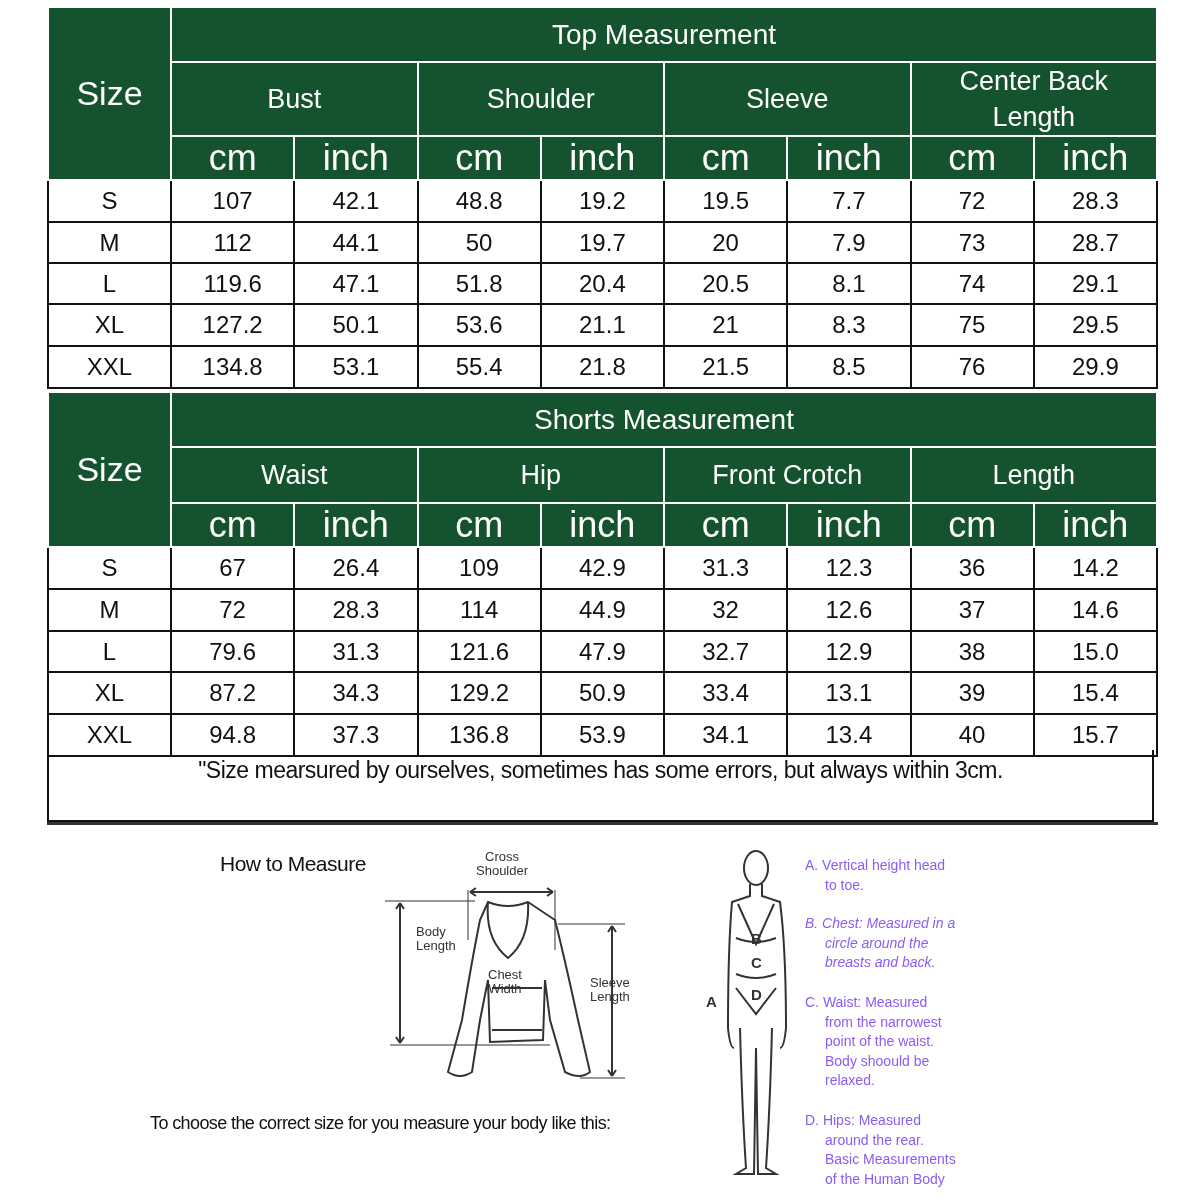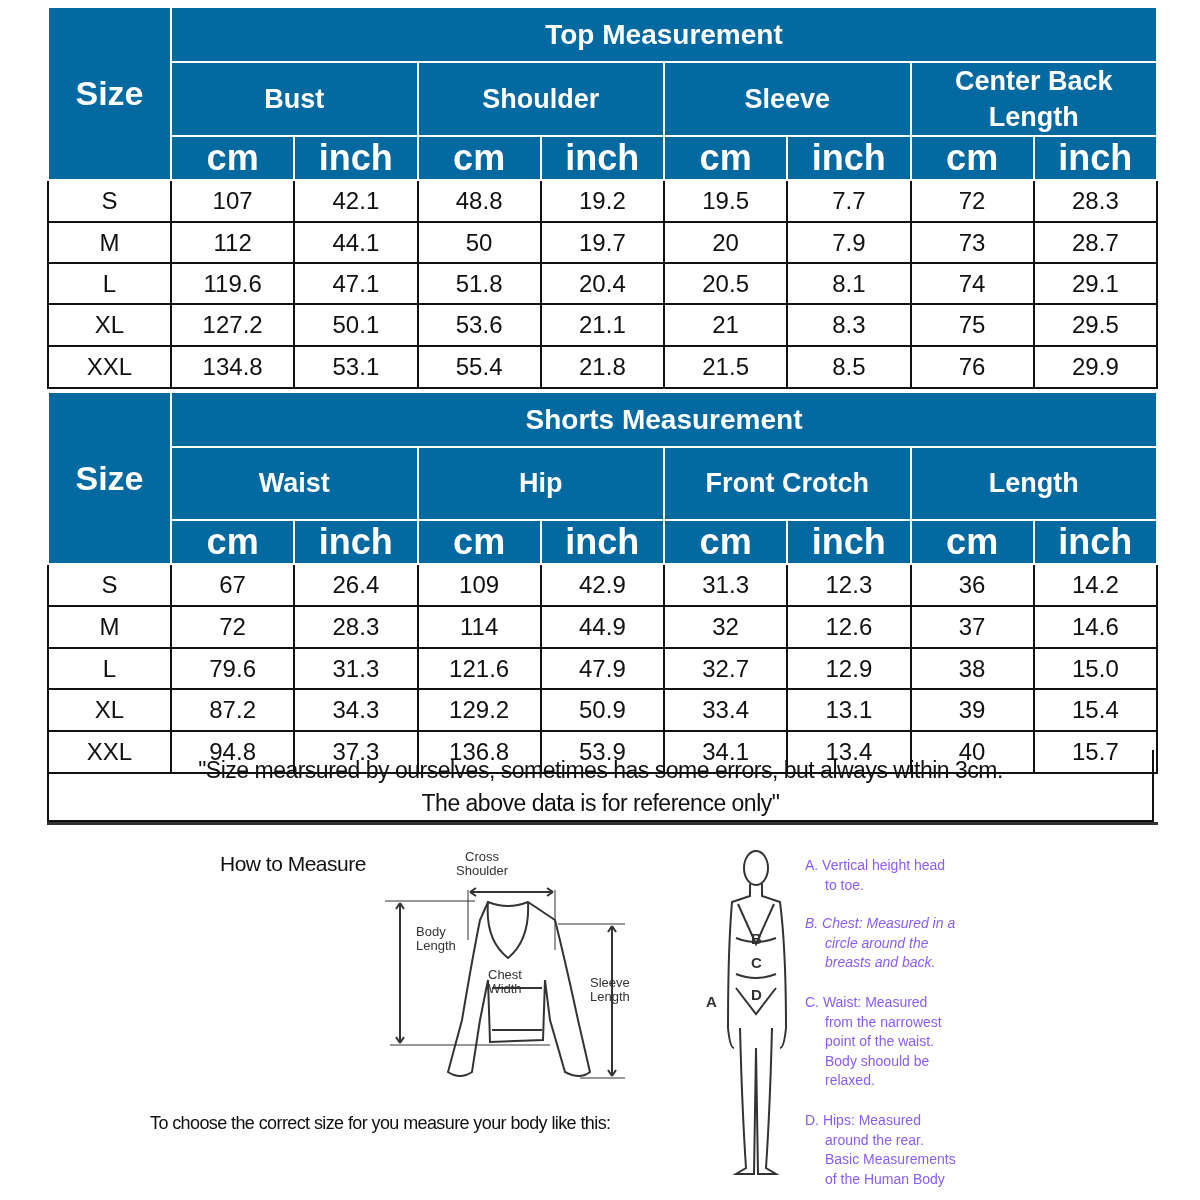--- a/index.html
+++ b/index.html
@@ -1,20 +1,20 @@
 <!DOCTYPE html>
 <html><head>
 <meta charset="utf-8">
 <style>
   html, body { margin:0; padding:0; background:#ffffff; }
   body { width:1200px; height:1200px; position:relative; overflow:hidden; font-family:"Liberation Sans", sans-serif; color:#111; }
 
   .tbl { position:absolute; left:47px; width:1111px; border-collapse:collapse; table-layout:fixed; }
   .tbl td { border:2px solid #ffffff; text-align:center; padding:0; }
-  .hd { background:#0369a1; color:#fff; font-weight:bold; font-size:27px; }
+  .hd { background:#14532d; color:#fff; font-weight:normal; font-size:27px; }
   .hd.title { font-size:28px; }
   .hd.sz { font-size:34px; }
   .hd.unit { font-size:36px; }
   .dc { background:#fff; color:#111; font-size:24px; border:2px solid #111 !important; }
 
   #top { top:6px; }
   #bottom { top:391px; }
 
   .note { position:absolute; left:47px; top:750px; width:1107px; height:72px; border:2px solid #111; border-top:none;
           text-align:center; font-size:23px; line-height:33px; padding-top:4px; box-sizing:border-box; color:#111; letter-spacing:-0.5px; }
@@ -134,21 +134,21 @@
       <col>
       <col>
       <col>
       <col>
     </colgroup>
   <tbody>
       <tr style="height:55px">
     <td class="hd sz" rowspan="3">Size</td>
     <td class="hd title" colspan="8">Shorts Measurement</td>
   </tr>
-  <tr style="height:73px">
+  <tr style="height:56px">
     <td class="hd" colspan="2">Waist</td>
     <td class="hd" colspan="2">Hip</td>
     <td class="hd" colspan="2">Front Crotch</td>
     <td class="hd" colspan="2">Length</td>
   </tr>
   <tr style="height:40px">
     <td class="hd unit">cm</td>
     <td class="hd unit">inch</td>
     <td class="hd unit">cm</td>
     <td class="hd unit">inch</td>
@@ -210,21 +210,20 @@
     <td class="dc">34.1</td>
     <td class="dc">13.4</td>
     <td class="dc">40</td>
     <td class="dc">15.7</td>
   </tr>
 </tbody>
   </table>
 
 <div class="note">
   <div>"Size mearsured by ourselves, sometimes has some errors, but always within 3cm.</div>
-  <div>The above data is for reference only"</div>
 </div>
 <div class="note-shadow"></div>
 
 <div class="how-title">How to Measure</div>
 <div class="choose">To choose the correct size for you measure your body like this:</div>
 
 <svg width="260" height="240" style="left:380px;top:880px;" viewBox="0 0 260 240" fill="none" stroke="#333" stroke-width="2">
 
   <line x1="88" y1="10" x2="88" y2="60" stroke-width="1"></line>
   <line x1="175" y1="10" x2="175" y2="70" stroke-width="1"></line>
@@ -238,21 +237,21 @@
 
   <path d="M108 22 Q128 30 148 22 L175 40 Q185 80 198 140 L210 192 Q200 200 185 192 L170 140 L165 100 L163 160 L110 162 L108 100 L100 140 L92 192 Q80 200 68 192 L82 140 Q92 80 100 40 Z"></path>
   <path d="M108 22 Q105 60 128 78 Q150 60 148 22"></path>
   <path d="M112 108 L162 108 M112 150 L162 150"></path>
 
   <line x1="178" y1="44" x2="245" y2="44" stroke-width="1"></line>
   <line x1="232" y1="46" x2="232" y2="196"></line>
   <path d="M232 46 l-4 6 M232 46 l4 6 M232 196 l-4 -6 M232 196 l4 -6"></path>
   <line x1="200" y1="198" x2="245" y2="198" stroke-width="1"></line>
 </svg>
-<div class="lbl" style="left:456px;top:850px;">
+<div class="lbl" style="left:476px;top:850px;">
   <div>Cross</div>
   <div>Shoulder</div>
 </div>
 <div class="lbl" style="left:382px;top:925px;text-align:left;margin-left:34px;">
   <div>Body</div>
   <div>Length</div>
 </div>
 <div class="lbl" style="left:488px;top:968px;">
   <div>Chest</div>
   <div>Width</div>

